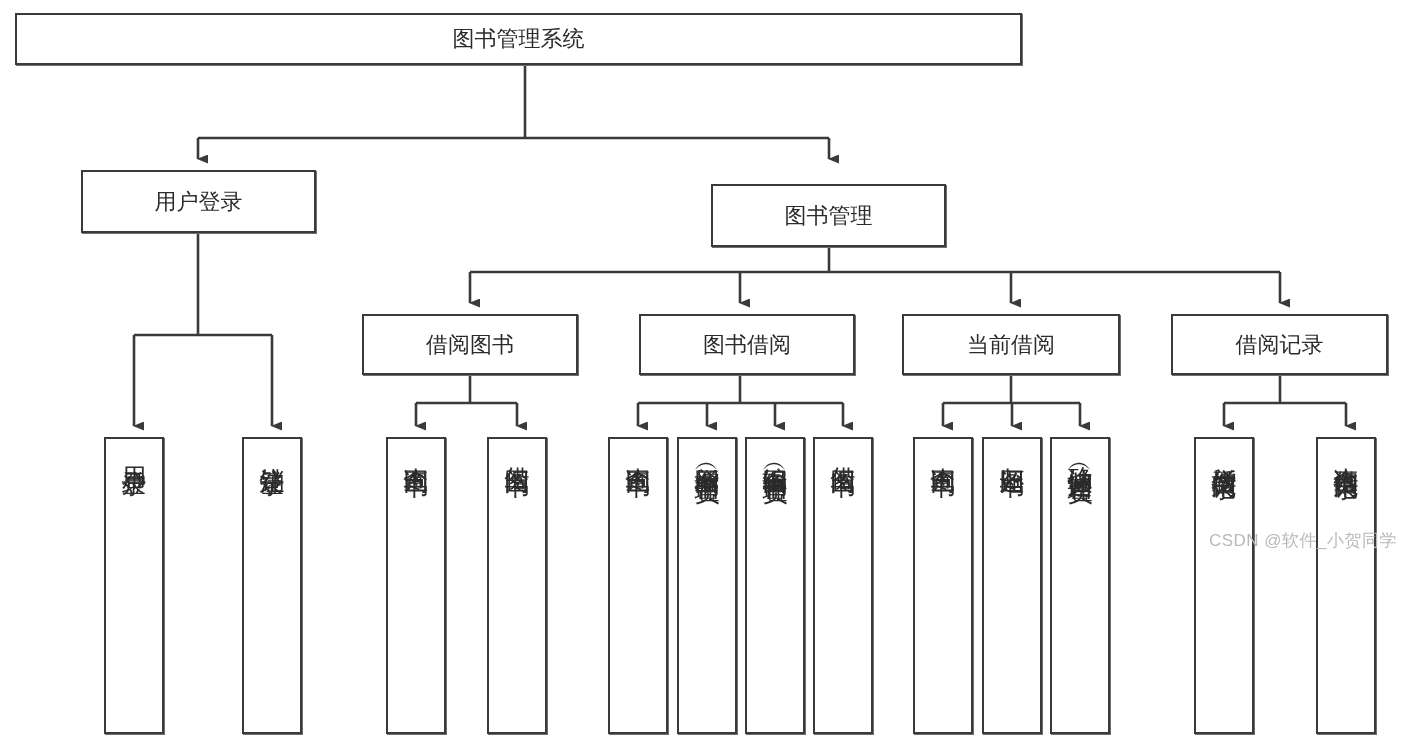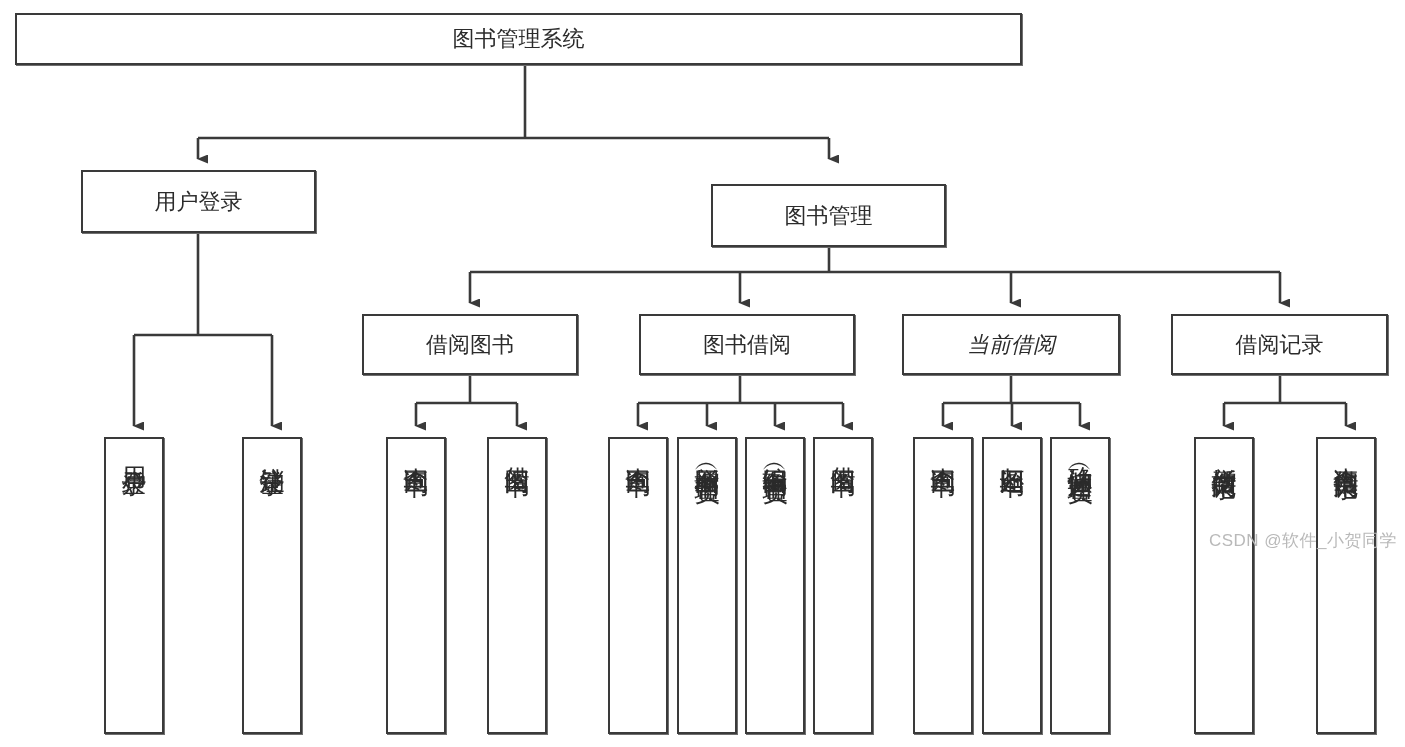--- a/index.html
+++ b/index.html
@@ -75,21 +75,21 @@
       </div>
       <div class="node h" style="left: 711px; top: 184px; width: 235px; height: 63px;">
         <span class="lbl">图书管理</span>
       </div>
       <div class="node h" style="left: 362px; top: 314px; width: 216px; height: 61px;">
         <span class="lbl">借阅图书</span>
       </div>
       <div class="node h" style="left: 639px; top: 314px; width: 216px; height: 61px;">
         <span class="lbl">图书借阅</span>
       </div>
-      <div class="node h" style="left: 902px; top: 314px; width: 218px; height: 61px; font-style: italic;">
+      <div class="node h" style="left: 902px; top: 314px; width: 218px; height: 61px;">
         <span class="lbl">当前借阅</span>
       </div>
       <div class="node h" style="left: 1171px; top: 314px; width: 217px; height: 61px; justify-content: center;">
         <span class="lbl">借阅记录</span>
       </div>
       <div class="node v" style="left: 104px; top: 437px; width: 60px; height: 297px;">
         <span class="lbl">用户登录</span>
       </div>
       <div class="node v" style="left: 242px; top: 437px; width: 60px; height: 297px;">
         <span class="lbl">注销登录</span>

